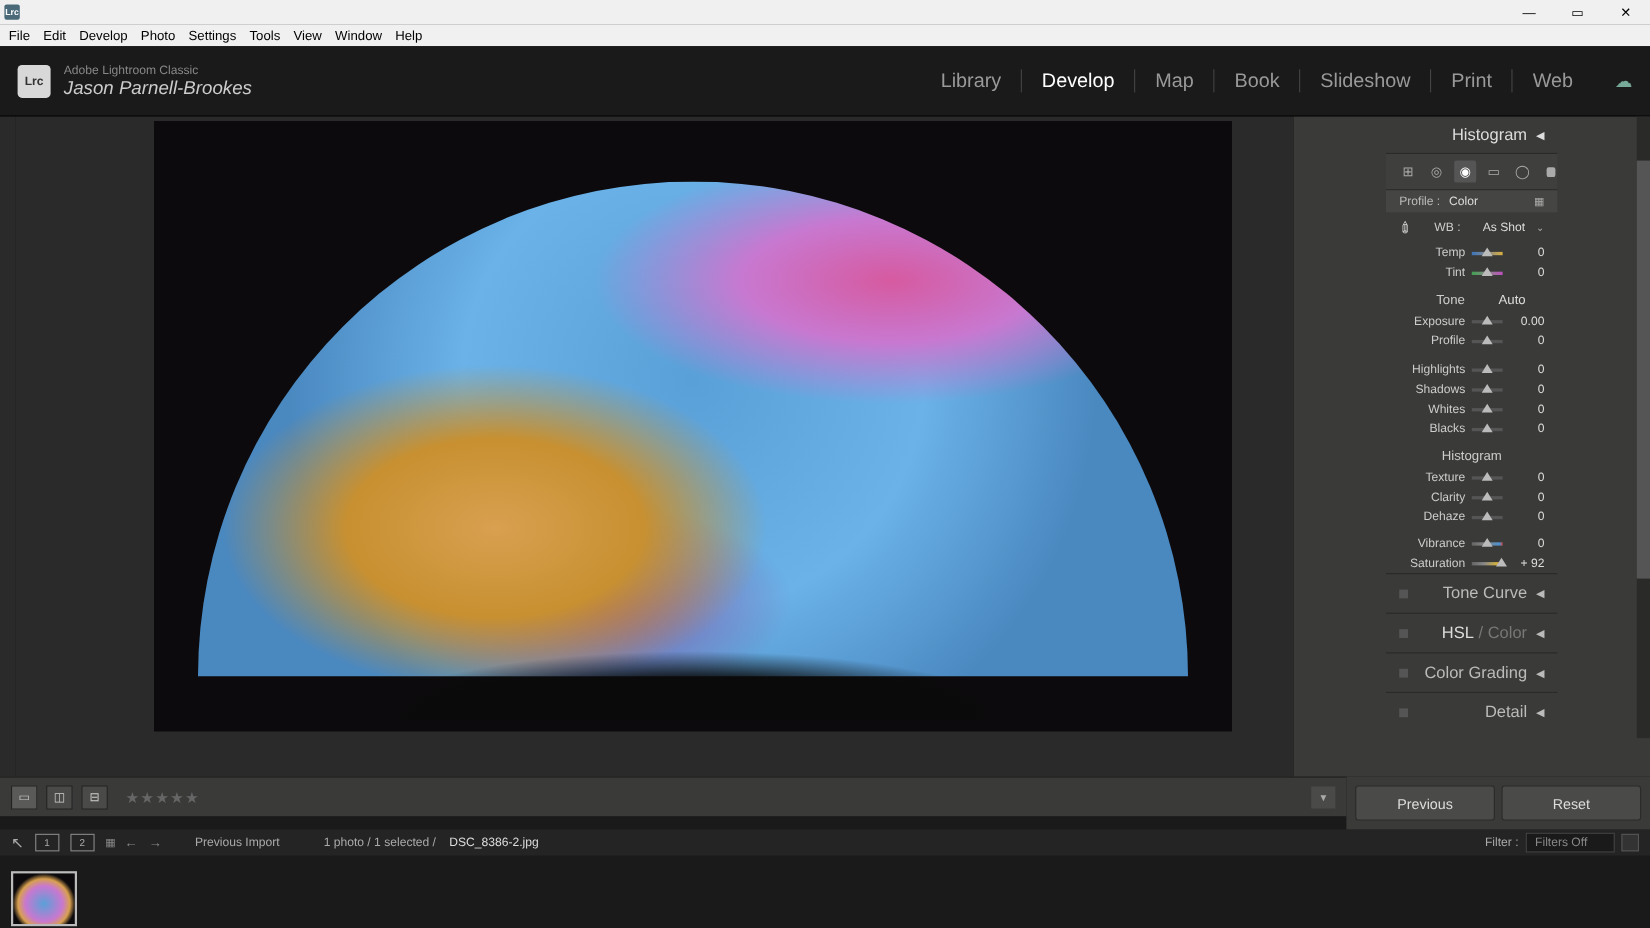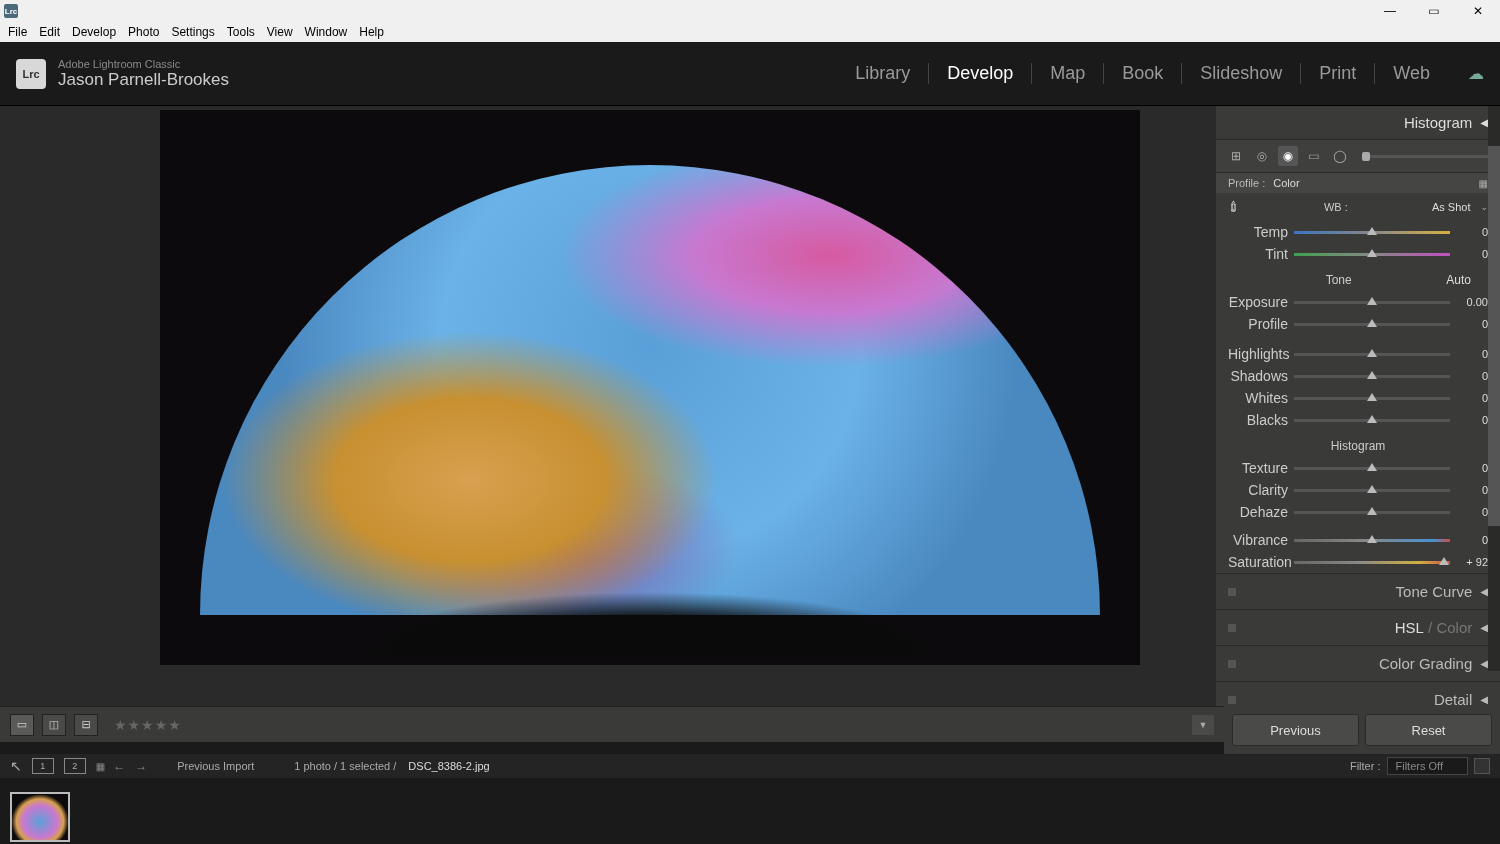--- a/index.html
+++ b/index.html
@@ -13,21 +13,21 @@
 
 
 .menubar { height: 20px; background: #f0f0f0; color: #000; display: flex; align-items: center; font-size: 12px; padding: 0 4px; gap: 4px; }
 .menubar span { padding: 0 4px; cursor: pointer; }
 
 
 .appheader { height: 64px; background: #1a1a1a; display: flex; align-items: center; padding: 0 16px; border-bottom: 1px solid #000; }
 .appheader .lrc-badge { width: 30px; height: 30px; background: #d8d8d8; color: #333; font-size: 11px; font-weight: bold; display: flex; align-items: center; justify-content: center; border-radius: 4px; margin-right: 12px; }
 .appheader .branding { display: flex; flex-direction: column; }
 .appheader .branding .prod { font-size: 11px; color: #888; }
-.appheader .branding .user { font-size: 17px; color: #ccc; }
+.appheader .branding .user { font-size: 17px; color: #ccc; font-style: italic; }
 .appheader .modules { margin-left: auto; display: flex; align-items: center; gap: 0; }
 .appheader .modules .mod { font-size: 18px; color: #999; padding: 0 18px; cursor: pointer; border-left: 1px solid #444; }
 .appheader .modules .mod:first-child { border-left: none; }
 .appheader .modules .mod.active { color: #fff; font-weight: 500; }
 .appheader .cloud-icon { margin-left: 20px; color: #7a9; font-size: 16px; }
 
 
 .main { display: flex; height: 600px; }
 .preview-area { flex: 1; background: #2a2a2a; display: flex; align-items: flex-start; justify-content: center; padding: 4px 0 0 0; position: relative; }
 .preview-canvas { width: 980px; height: 555px; background: #0c0a0c; display: flex; align-items: flex-end; justify-content: center; overflow: hidden; margin-left: 70px;}
@@ -35,32 +35,32 @@
   radial-gradient(ellipse 60% 50% at 70% 20%, #d65aa0 0%, #c878d0 25%, transparent 50%),
   radial-gradient(ellipse 50% 60% at 30% 70%, #d8a050 0%, #c89030 30%, transparent 55%),
   radial-gradient(ellipse 40% 40% at 40% 85%, #8850a0 0%, transparent 50%),
   radial-gradient(circle at 50% 40%, #5aa0d8 0%, #6ab2e8 40%, #4a88c0 70%);
   position: relative; margin-bottom: 50px;}
 .bubble::after { content: ""; position: absolute; bottom: -40px; left: 3%; width: 94%; height: 90px; background: radial-gradient(ellipse 50% 100% at 50% 100%, #0a0a0a 40%, transparent 70%); }
 
 .left-rail { width: 14px; background: #2a2a2a; }
 
 
-.rightpanel { width: 284px; background: #3a3a38; display: flex; flex-direction: column; font-size: 12px; }
+.rightpanel { width: 324px; background: #3a3a38; display: flex; flex-direction: column; font-size: 12px; align-items: center; }
 .rp-scroll { flex: 1; overflow: hidden; }
 .panel-head { display: flex; align-items: center; justify-content: flex-end; padding: 8px 12px; color: #ddd; font-size: 15px; }
 .panel-head .tri { margin-left: 8px; font-size: 10px; }
 .toolstrip { display: flex; align-items: center; padding: 6px 10px; gap: 6px; border-top: 1px solid #2a2a28; border-bottom: 1px solid #2a2a28; background: #3f3f3d; }
 .toolstrip .tool { width: 20px; height: 20px; display: flex; align-items: center; justify-content: center; color: #aaa; cursor: pointer; border-radius: 2px; }
 .toolstrip .tool.active { background: #555; color: #fff; }
 .toolstrip .amount-slider { flex: 1; height: 3px; background: #555; margin-left: 6px; position: relative; }
 .toolstrip .amount-slider .knob { position: absolute; left: 0; top: -3px; width: 8px; height: 9px; background: #aaa; border-radius: 2px; }
 
 .row { display: flex; align-items: center; padding: 3px 12px; gap: 6px; }
-.row .label { width: 60px; text-align: right; color: #ccc; font-size: 14px; }
+.row .label { width: 60px; text-align: right; color: #ccc; font-size: 11px; }
 .row .value { width: 32px; text-align: right; color: #ddd; font-size: 11px; }
 .slider { flex: 1; height: 3px; background: #555; position: relative; }
 .slider .knob { position: absolute; top: -4px; width: 10px; height: 10px; transform: translateX(-50%); }
 .slider .knob::before { content: ""; display: block; width: 0; height: 0; border-left: 5px solid transparent; border-right: 5px solid transparent; border-bottom: 8px solid #bbb; }
 .slider.temp { background: linear-gradient(90deg, #3a75c0, #888, #d8b040); }
 .slider.tint { background: linear-gradient(90deg, #40a050, #888, #c050c0); }
 .slider.vib  { background: linear-gradient(90deg, #666, #888, #4a90d0 90%, #d04a4a); }
 .slider.sat  { background: linear-gradient(90deg, #666, #888, #d0b040 80%, #d0504a); }
 
 .section-label { text-align: center; color: #ccc; padding: 8px 15px 4px; font-size: 12px; display: flex; }

